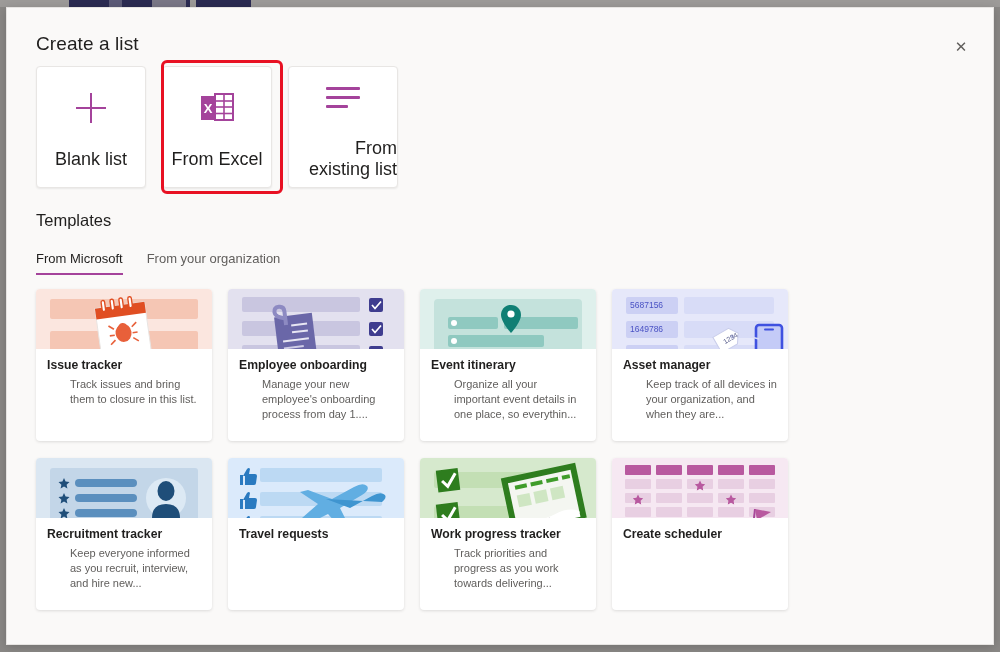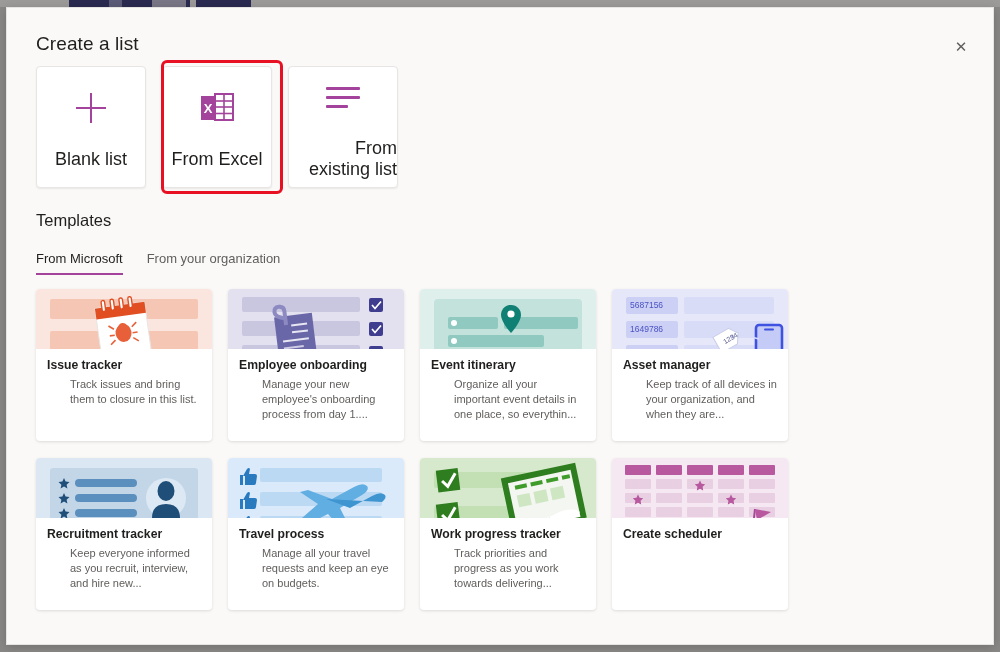--- a/index.html
+++ b/index.html
@@ -330,22 +330,21 @@
             <path d="M3 10 l4 -7 q2 -2 3 0 l-1 5 l6 0 q2 0 2 2 l-1 7 q0 2 -2 2 l-9 0 l0 -9 Z M0 9 l3 0 l0 10 l-3 0 Z" fill="#2a7ac0"></path>
             <path d="M3 34 l4 -7 q2 -2 3 0 l-1 5 l6 0 q2 0 2 2 l-1 7 q0 2 -2 2 l-9 0 l0 -9 Z M0 33 l3 0 l0 10 l-3 0 Z" fill="#2a7ac0"></path>
             <path d="M3 58 l4 -7 q2 -2 3 0 l-1 5 l6 0 q2 0 2 2 l-1 7 q0 2 -2 2 l-9 0 l0 -9 Z M0 57 l3 0 l0 10 l-3 0 Z" fill="#2a7ac0"></path>
           </svg>
           <svg style="position:absolute;left:64px;top:18px;" width="104" height="56" viewBox="0 0 104 56">
             <path d="M10 42 l16 -14 l-18 -12 l8 -2 l24 9 l22 -12 q9 -5 13 -1 q3 4 -5 9 l-22 13 l11 22 l-7 2 l-16 -18 l-16 8 l2 10 l-6 2 Z" fill="#61aee2"></path>
             <path d="M34 23 l24 9 l22 -12 q9 -5 13 -1 q2 3 -3 7 l-56 -3 Z" fill="#3f95d0"></path>
           </svg>
         </div>
         <div class="tpl-text">
-          <div class="tpl-name">Travel process</div>
-          <div class="tpl-desc">Manage all your travel requests and keep an eye on budgets.</div>
+          <div class="tpl-name">Travel requests</div>
         </div>
       </div>
 
       <div class="tpl-card">
         <div class="tpl-art art-work">
           <span class="bar" style="left:14px;top:14px;width:130px;height:16px;background:#c3dfb4;"></span>
           <span class="bar" style="left:14px;top:48px;width:130px;height:16px;background:#c3dfb4;"></span>
           <svg style="position:absolute;left:14px;top:8px;" width="32" height="66" viewBox="0 0 32 66">
             <g transform="rotate(-7 16 14)">
               <rect x="3" y="3" width="22" height="22" fill="#2e7d1e"></rect>

